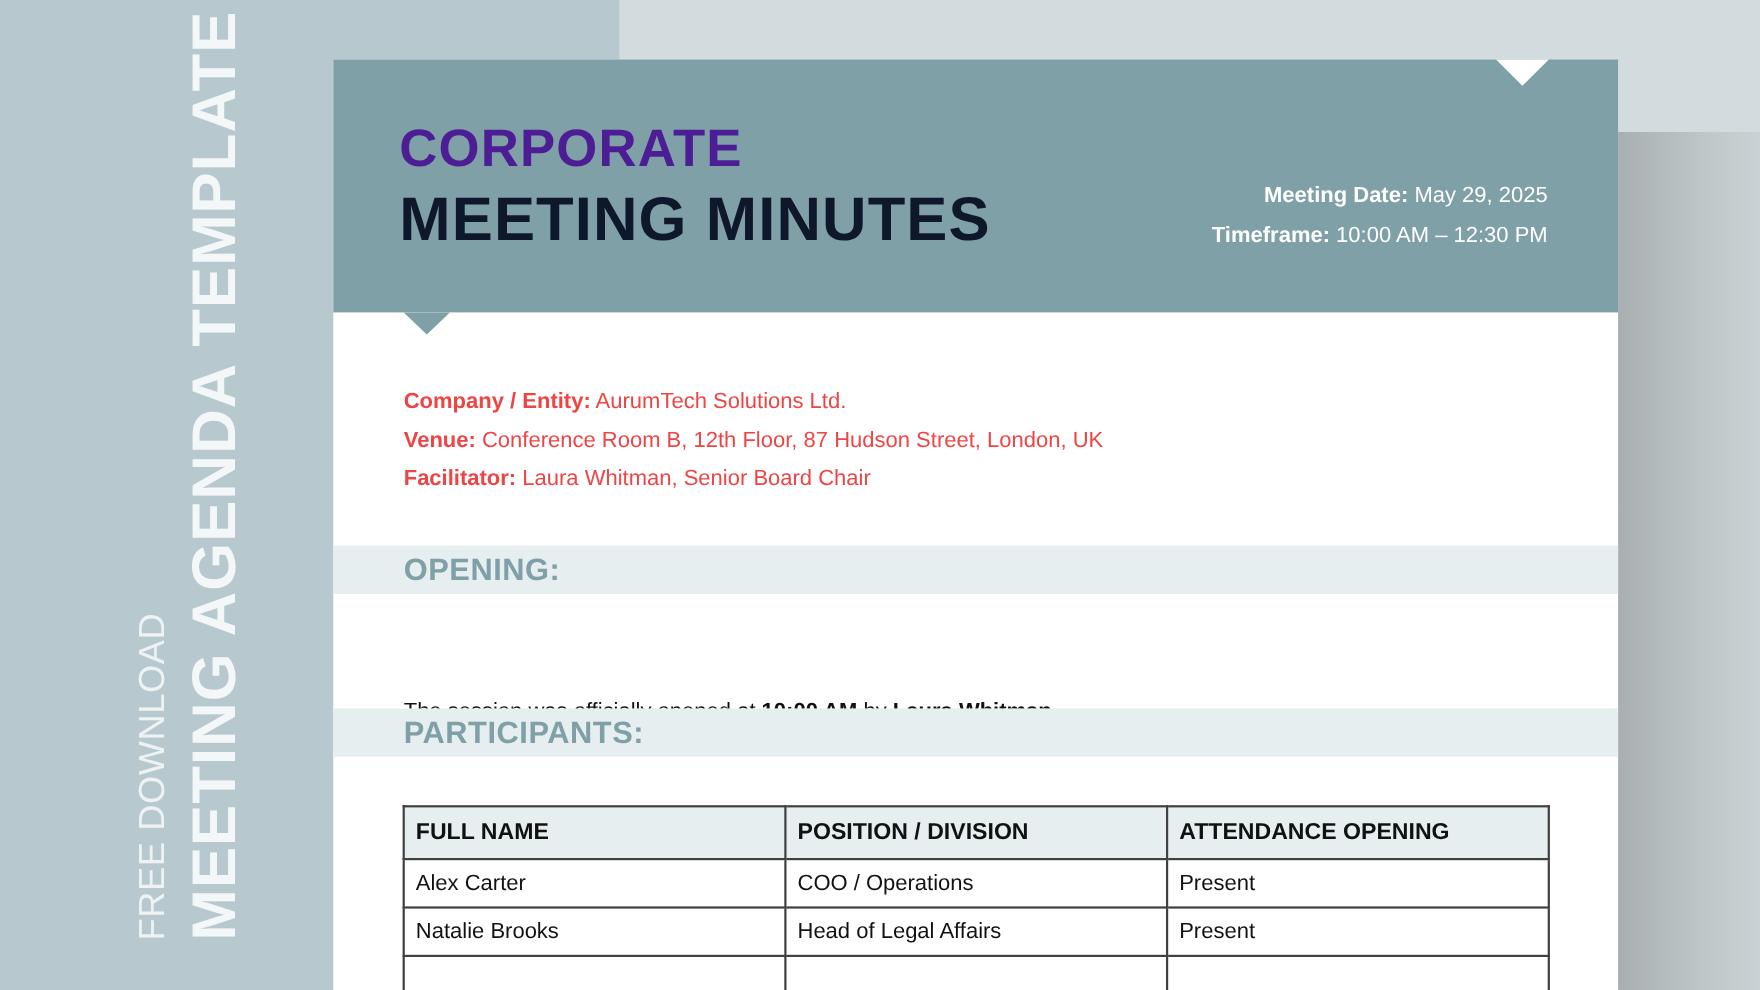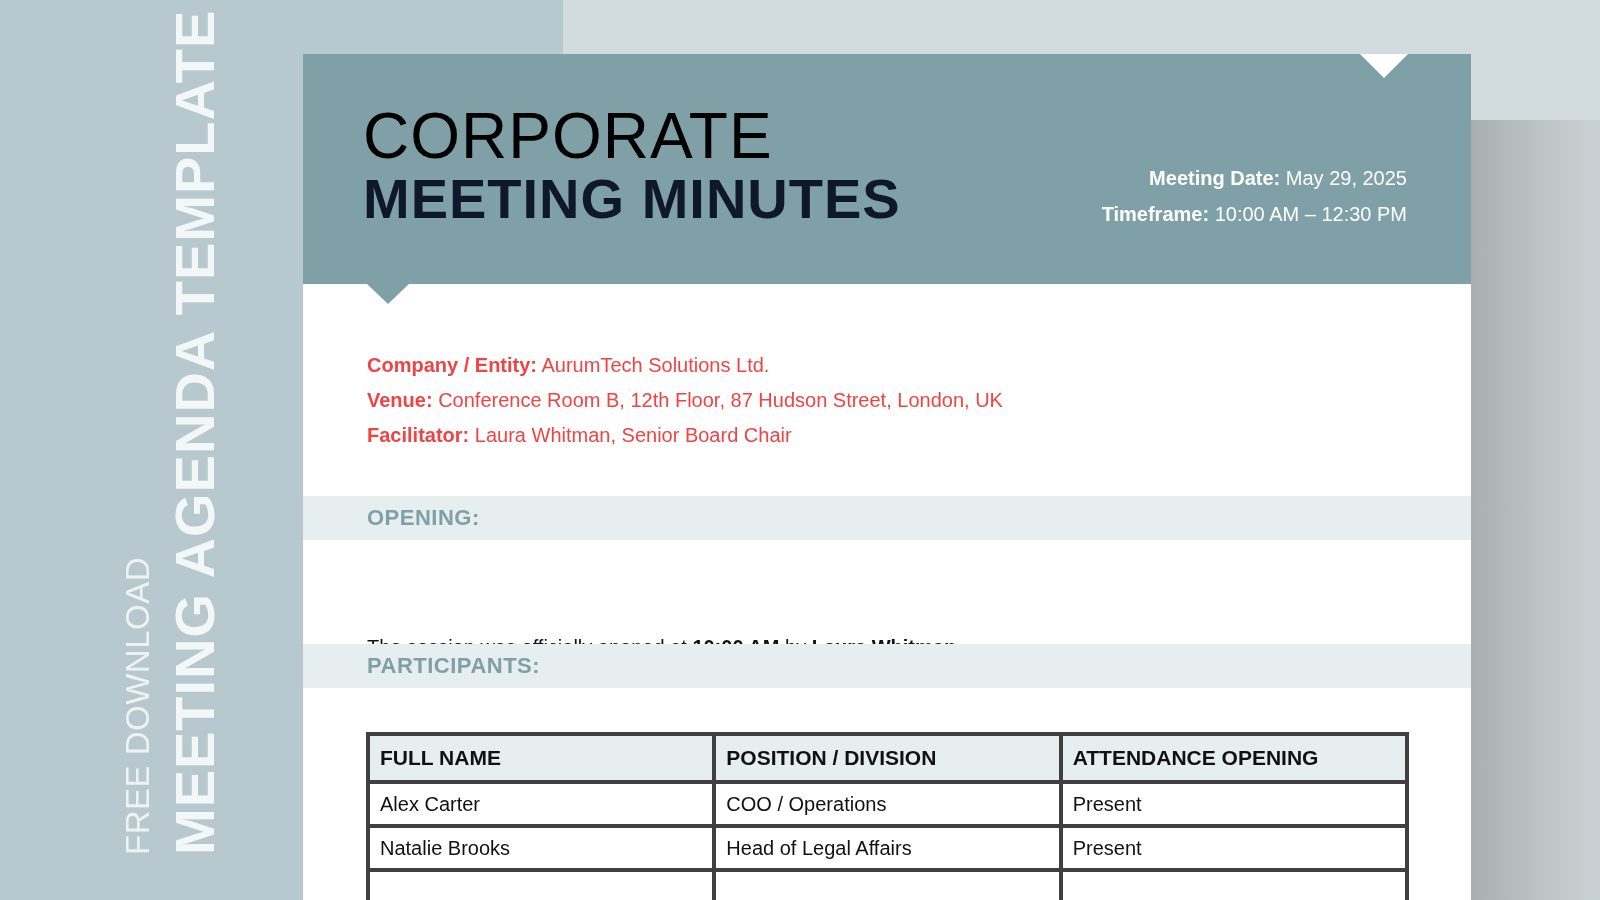--- a/index.html
+++ b/index.html
@@ -63,21 +63,21 @@
   }
   .notch-bottom {
     position: absolute; left: 64px; top: 230px;
     width: 0; height: 0;
     border-left: 21px solid transparent;
     border-right: 21px solid transparent;
     border-top: 20px solid #7fa0a7;
   }
   .title-light {
     position: absolute; left: 60px; top: 52px;
-    color: #000000; font-size: 64px; font-weight: 400; letter-spacing: 1px;
+    color: #4c1d95; font-size: 48px; font-weight: 700; letter-spacing: 1px;
     line-height: 60px;
   }
   .title-bold {
     position: absolute; left: 60px; top: 112px;
     color: #0f172a; font-size: 56px; font-weight: 700; letter-spacing: 1px;
     line-height: 66px;
   }
   .meta {
     position: absolute; right: 64px; top: 106px;
     text-align: right; color: #ffffff; font-size: 20px; line-height: 36px;
@@ -90,35 +90,35 @@
     font-size: 20px; line-height: 35px; color: #ef4444;
   }
   .info b { font-weight: 700; }
 
   .section-bar {
     position: absolute; left: 0; width: 1168px; height: 44px;
     background: #e6eef0;
   }
   .section-bar .lbl {
     position: absolute; left: 64px; top: 0; line-height: 44px;
-    color: #7fa0a7; font-size: 22px; font-weight: 700; letter-spacing: 0.5px;
+    color: #7fa0a7; font-size: 28px; font-weight: 700; letter-spacing: 0.5px;
   }
   .opening-text {
     position: absolute; left: 64px; top: 578px;
     font-size: 20px; color: #111; line-height: 30px;
   }
   .opening-text b { font-weight: 700; }
 
   table.participants {
     position: absolute; left: 63px; top: 678px; width: 1043px;
     border-collapse: collapse;
     font-size: 20px; color: #111;
   }
   table.participants th, table.participants td {
-    border: 4px solid #404040;
+    border: 2px solid #404040;
     text-align: left;
     padding: 0 10px;
     width: 33.33%;
   }
   table.participants th {
     background: #e6eef0; height: 48px; font-weight: 700; font-size: 21px;
   }
   table.participants td { height: 44px; font-weight: 400; }
   table.participants tr.empty td { height: 44px; }
 </style>

